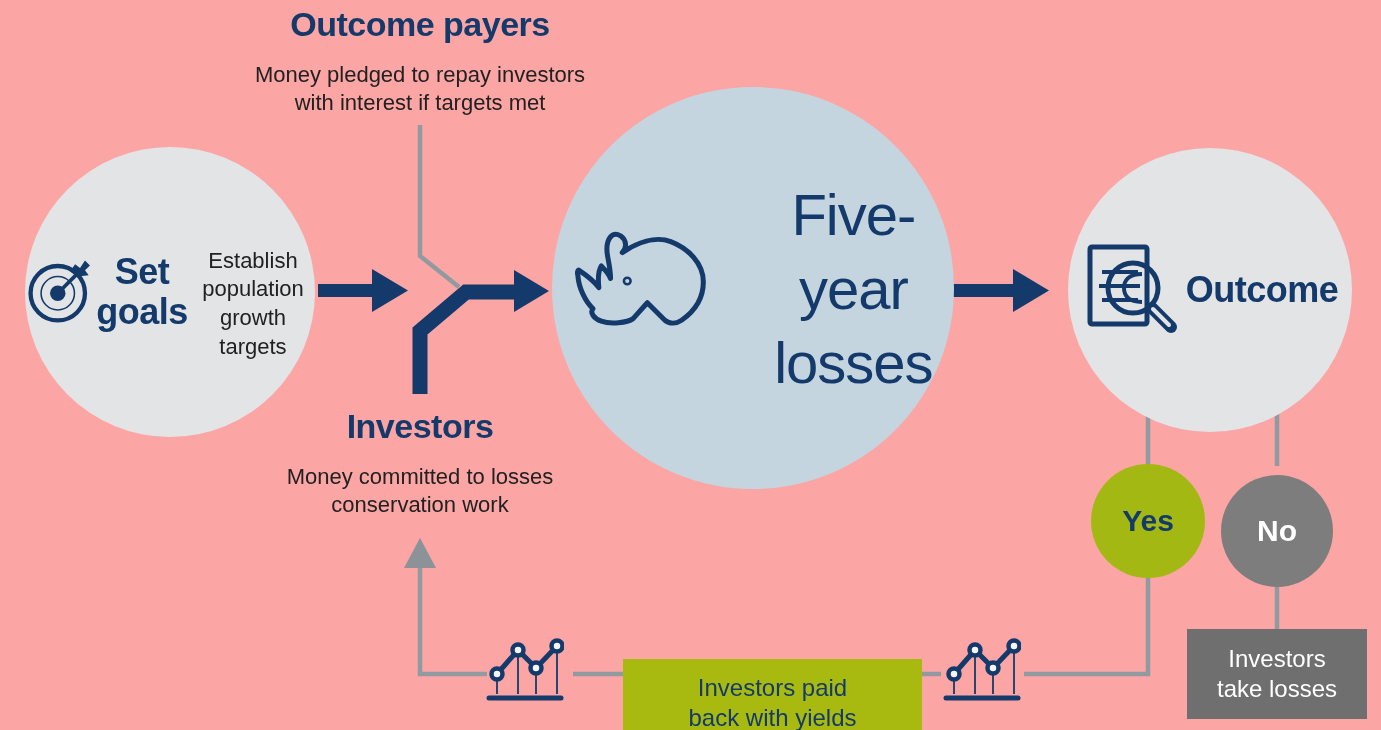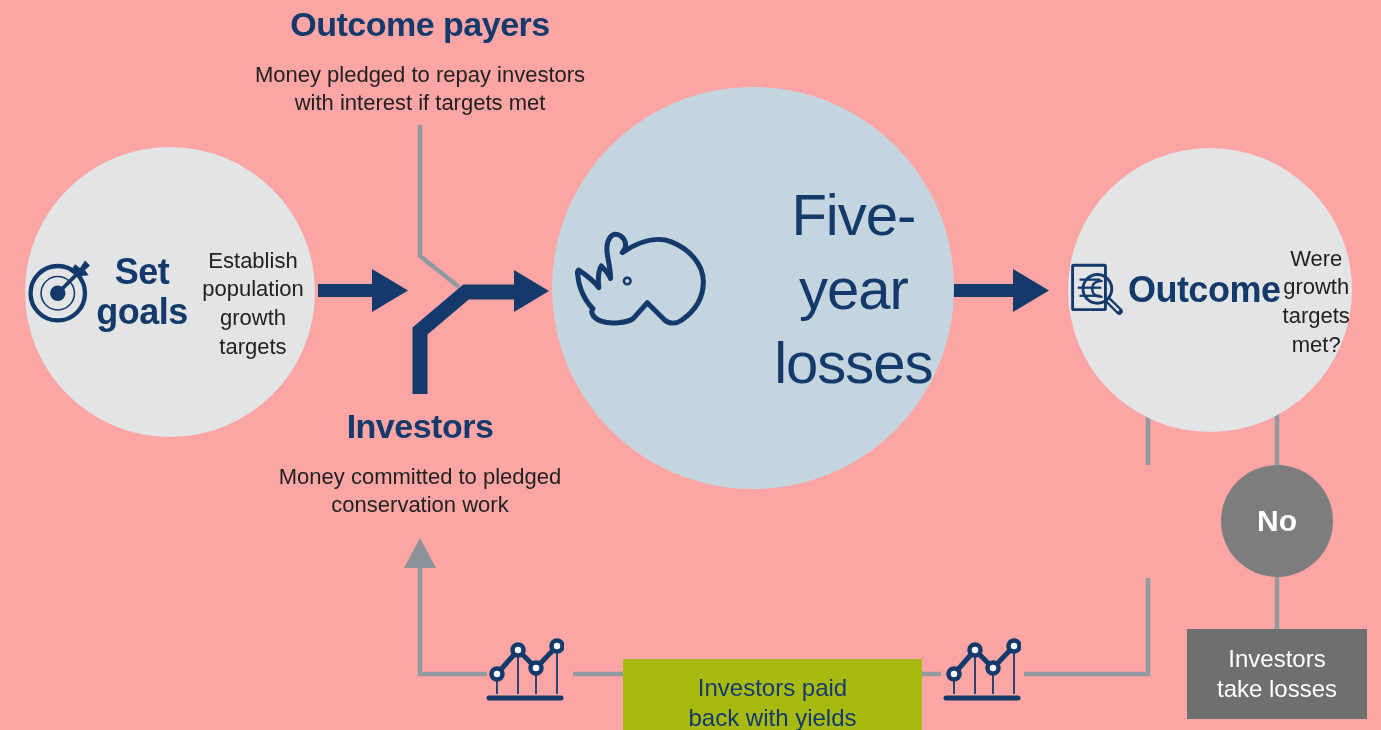--- a/index.html
+++ b/index.html
@@ -53,21 +53,21 @@
   }
   #review-circle{left:1068px;top:148px;width:284px;height:284px;}
   #outcome-payers-block{left:170px;top:6px;}
   #investors-block{left:170px;top:408px;}
   .outcome-circle{
     position:absolute;border-radius:50%;z-index:2;
     display:flex;align-items:center;justify-content:center;
     font-size:30px;font-weight:600;
   }
   #yes-circle{left:1091px;top:464px;width:114px;height:114px;background:#a4b813;color:#143a6b;}
-  #no-circle{left:1221px;top:465px;width:112px;height:112px;background:#7d7d7e;color:#ffffff;}
+  #no-circle{left:1221px;top:475px;width:112px;height:112px;background:#7d7d7e;color:#ffffff;}
   .result-box{
     position:absolute;z-index:2;
     display:flex;align-items:center;justify-content:center;
     text-align:center;font-size:24px;font-weight:500;
     line-height:1.25;white-space:pre-line;
   }
   #payout-box{left:623px;top:631px;width:299px;height:87px;background:#a8ba10;color:#143a6b;margin-top:28px;}
   #loss-box{left:1187px;top:629px;width:180px;height:90px;background:#706f70;color:#ffffff;}
   .chart-icon{position:absolute;z-index:2;}
   #chart-icon-1{left:486px;top:629px;}
@@ -151,30 +151,31 @@
         <line x1="20" y1="30" x2="56" y2="30"></line>
         <line x1="17" y1="44" x2="58" y2="44"></line>
         <line x1="20" y1="58" x2="56" y2="58"></line>
       </g>
       <path d="M60 32 C 46 32, 42 39, 42 46 C 42 53, 46 60, 60 60" fill="none" stroke="#143a6b" stroke-width="4"></path>
       <circle cx="51" cy="46" r="25" fill="none" stroke="#143a6b" stroke-width="5"></circle>
       <line x1="70" y1="66" x2="89" y2="85" stroke="#143a6b" stroke-width="12" stroke-linecap="round"></line>
       <line x1="71" y1="67" x2="87" y2="83" stroke="#e3e4e6" stroke-width="4" stroke-linecap="round"></line>
     </svg>
     <div class="node-title">Outcome</div>
-    <div class="node-desc">Were growth
-targets met?</div>
   </div>
 
   <div class="label-block" id="investors-block">
     <div class="label-title">Investors</div>
-    <div class="label-desc">Money committed to pledged
+    <div class="label-desc">Money committed to losses
 conservation work</div>
   </div>
 
+  <div class="outcome-circle" id="yes-circle">
+    <span>Yes</span>
+  </div>
   <div class="outcome-circle" id="no-circle">
     <span>No</span>
   </div>
 
   <div class="result-box" id="payout-box">
     <span>Investors paid
 back with yields</span>
   </div>
   <div class="result-box" id="loss-box">
     <span>Investors

